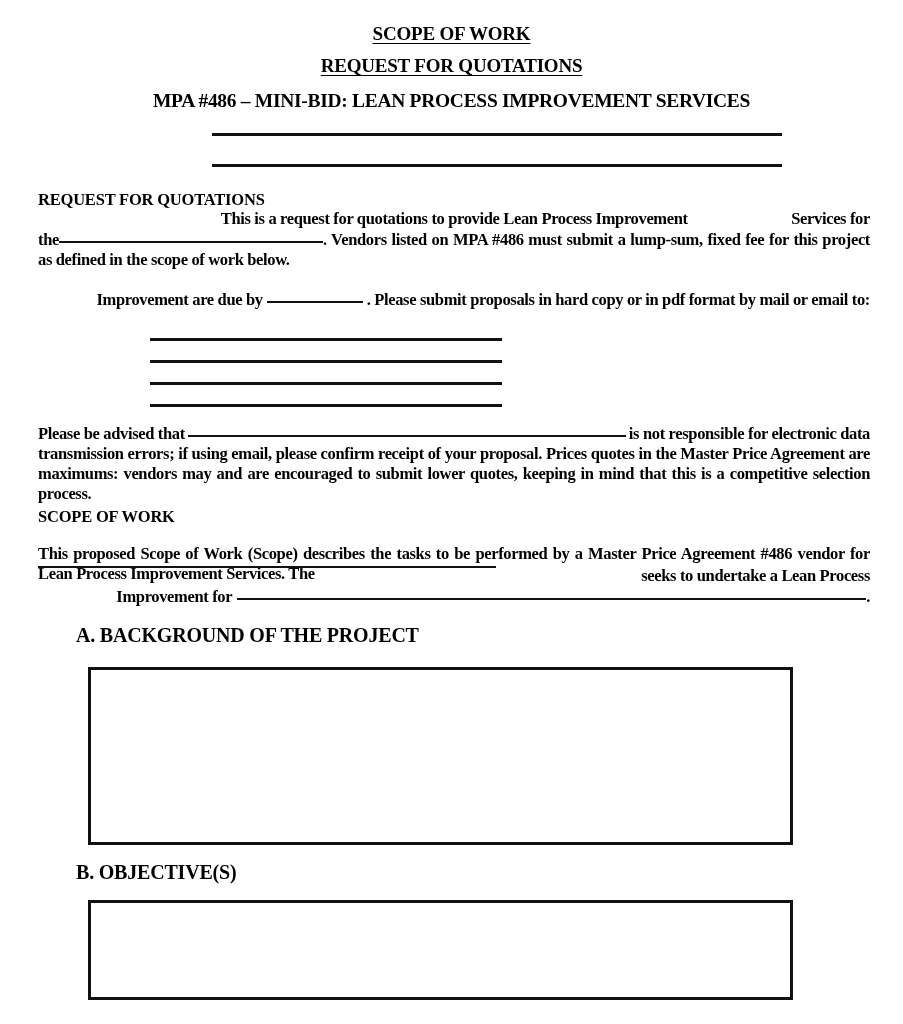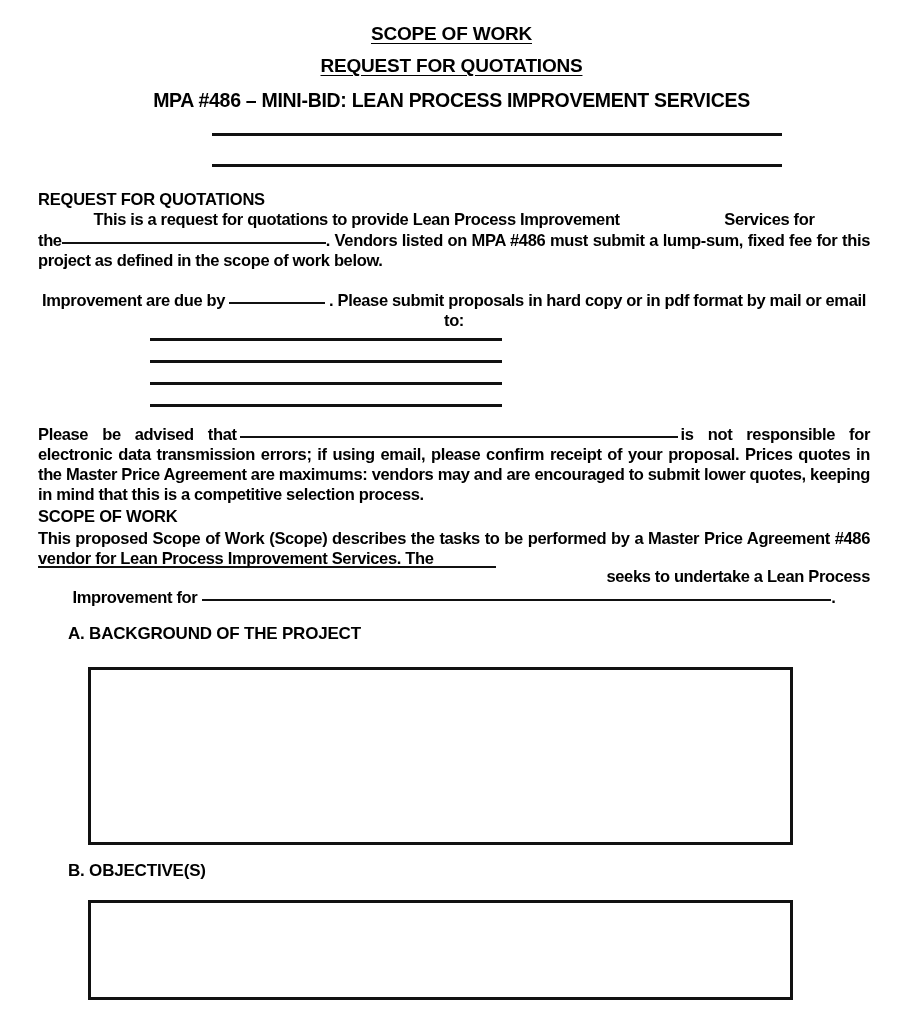--- a/index.html
+++ b/index.html
@@ -15,20 +15,21 @@
     color: #000000;
     overflow: hidden;
   }
 
   .page {
     position: absolute;
     left: 0; top: 0;
     width: 866px;
     height: 1024px;
     background: #ffffff;
+    font-family: Liberation Serif, serif;
   }
 
   
   .title-block {
     position: absolute;
     left: 0;
     top: 24px;
     width: 903px;
     text-align: center;
   }
@@ -84,21 +85,21 @@
   }
   .para {
     font-size: 16.5px;
     font-weight: bold;
     letter-spacing: -0.35px;
     line-height: 1.22;
     margin: 0;
     text-align: justify;
     text-justify: inter-word;
   }
-  .para.nojust { text-align: center; }
+  .para.nojust { text-align: right; }
 
   
   .blank {
     display: inline-block;
     border-bottom: 2.5px solid #111;
     vertical-align: 2px;
   }
   .gapspace { display: inline-block; }
 
   
@@ -110,23 +111,23 @@
   .contact-rule {
     height: 0;
     border-top: 3px solid #111;
     margin-bottom: 19px;
   }
 
   
   .sub-head {
     position: absolute;
     font-weight: bold;
-    font-size: 17px;
-    letter-spacing: -0.2px;
-    left: 68px;
+    font-size: 20px;
+    letter-spacing: -0.2px;
+    left: 76px;
   }
 
   
   .answer-box {
     position: absolute;
     left: 88px;
     width: 705px;
     border: 3px solid #111;
     background: #ffffff;
     box-sizing: border-box;
@@ -174,21 +175,21 @@
   </div>
 
   <div class="body-block" style="top:424px;">
     <p class="para"><span>Please be advised that</span><span class="blank" style="width:438px; margin:0 3px;"></span><span>is not responsible for electronic data transmission errors; if using email, please confirm receipt of your proposal. Prices quotes in the Master Price Agreement are maximums: vendors may and are encouraged to submit lower quotes, keeping in mind that this is a competitive selection process.</span></p>
   </div>
 
   <div class="body-block" style="top:507px;">
     <div class="sec-head">SCOPE OF WORK</div>
   </div>
 
-  <div class="body-block" style="top:528px;">
+  <div class="body-block" style="top:544px;">
     <p class="para"><span>This proposed Scope of Work (Scope) describes the tasks to be performed by a Master Price Agreement  #486  vendor  for  Lean  Process  Improvement  Services.  The</span></p>
   </div>
 
   <div class="body-block" style="top:587px;">
     <p class="para nojust"><span>Improvement for</span><span class="blank" style="width:629px; margin-left:5px;"></span><span>.</span></p>
   </div>
 
   <div class="body-block" style="top:566px; left:38px;">
     <p class="para nojust" style="text-align:right;"><span class="blank" style="width:458px; float:left;"></span><span>seeks  to  undertake  a  Lean  Process</span></p>
   </div>

